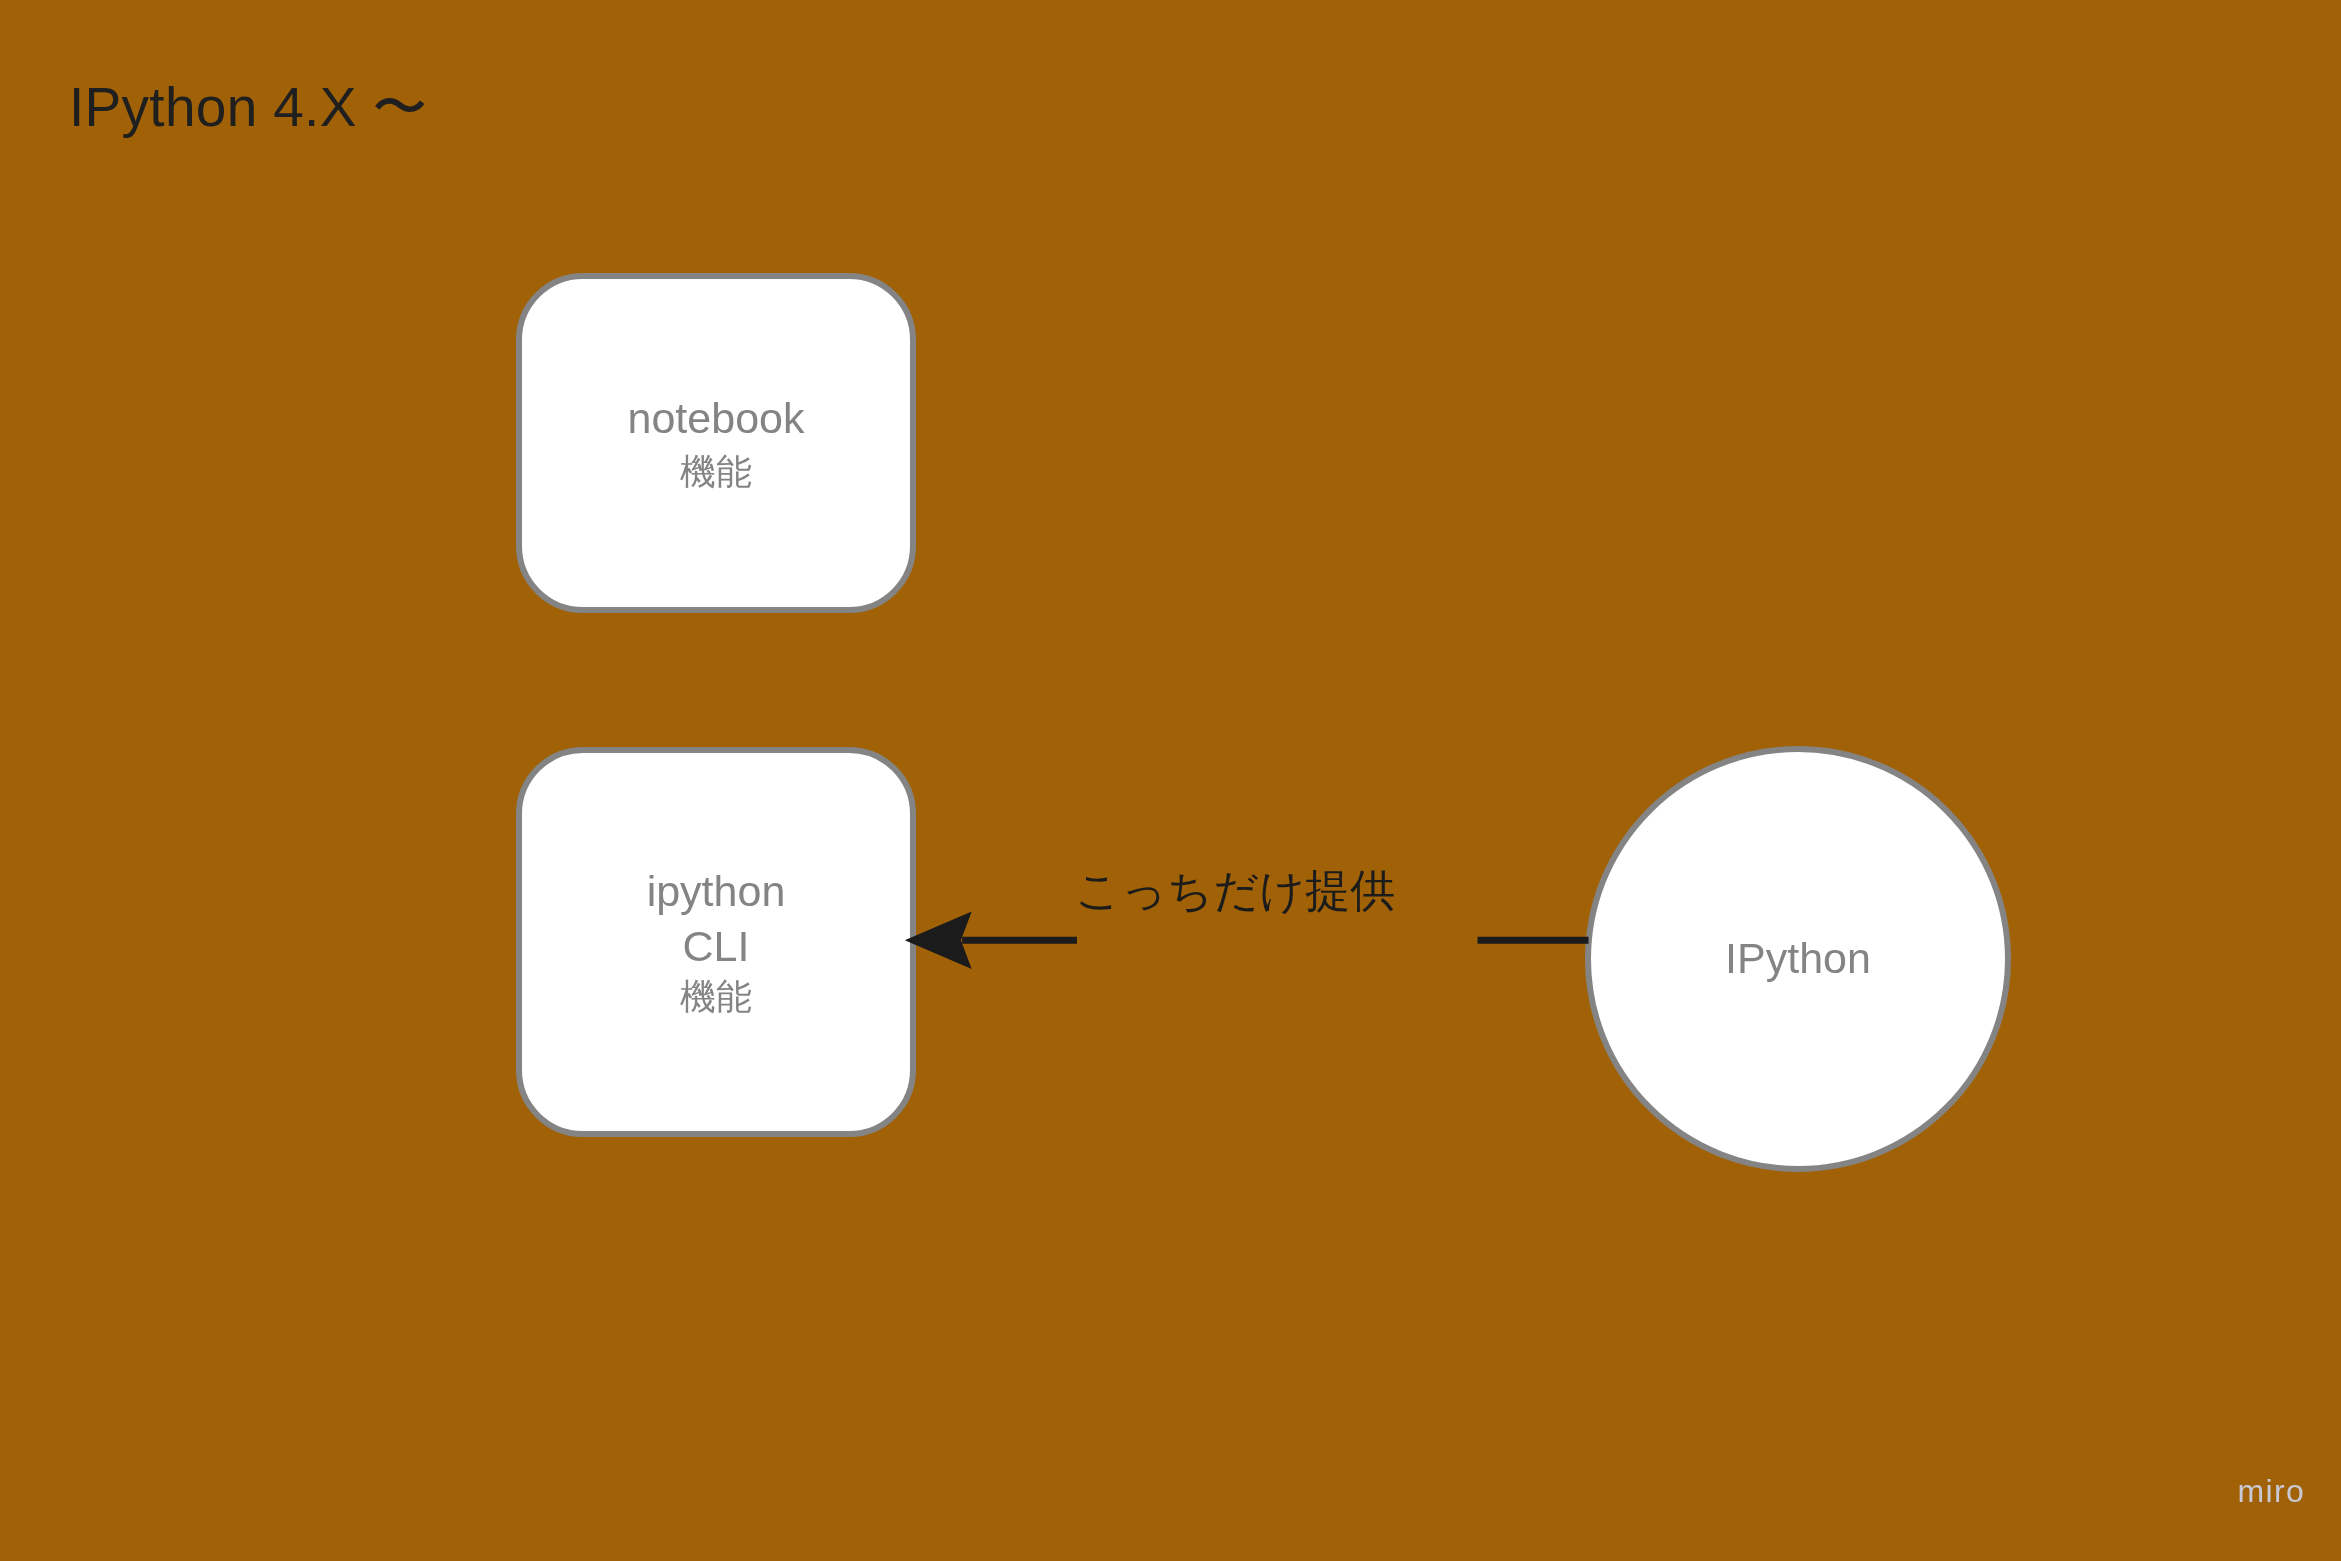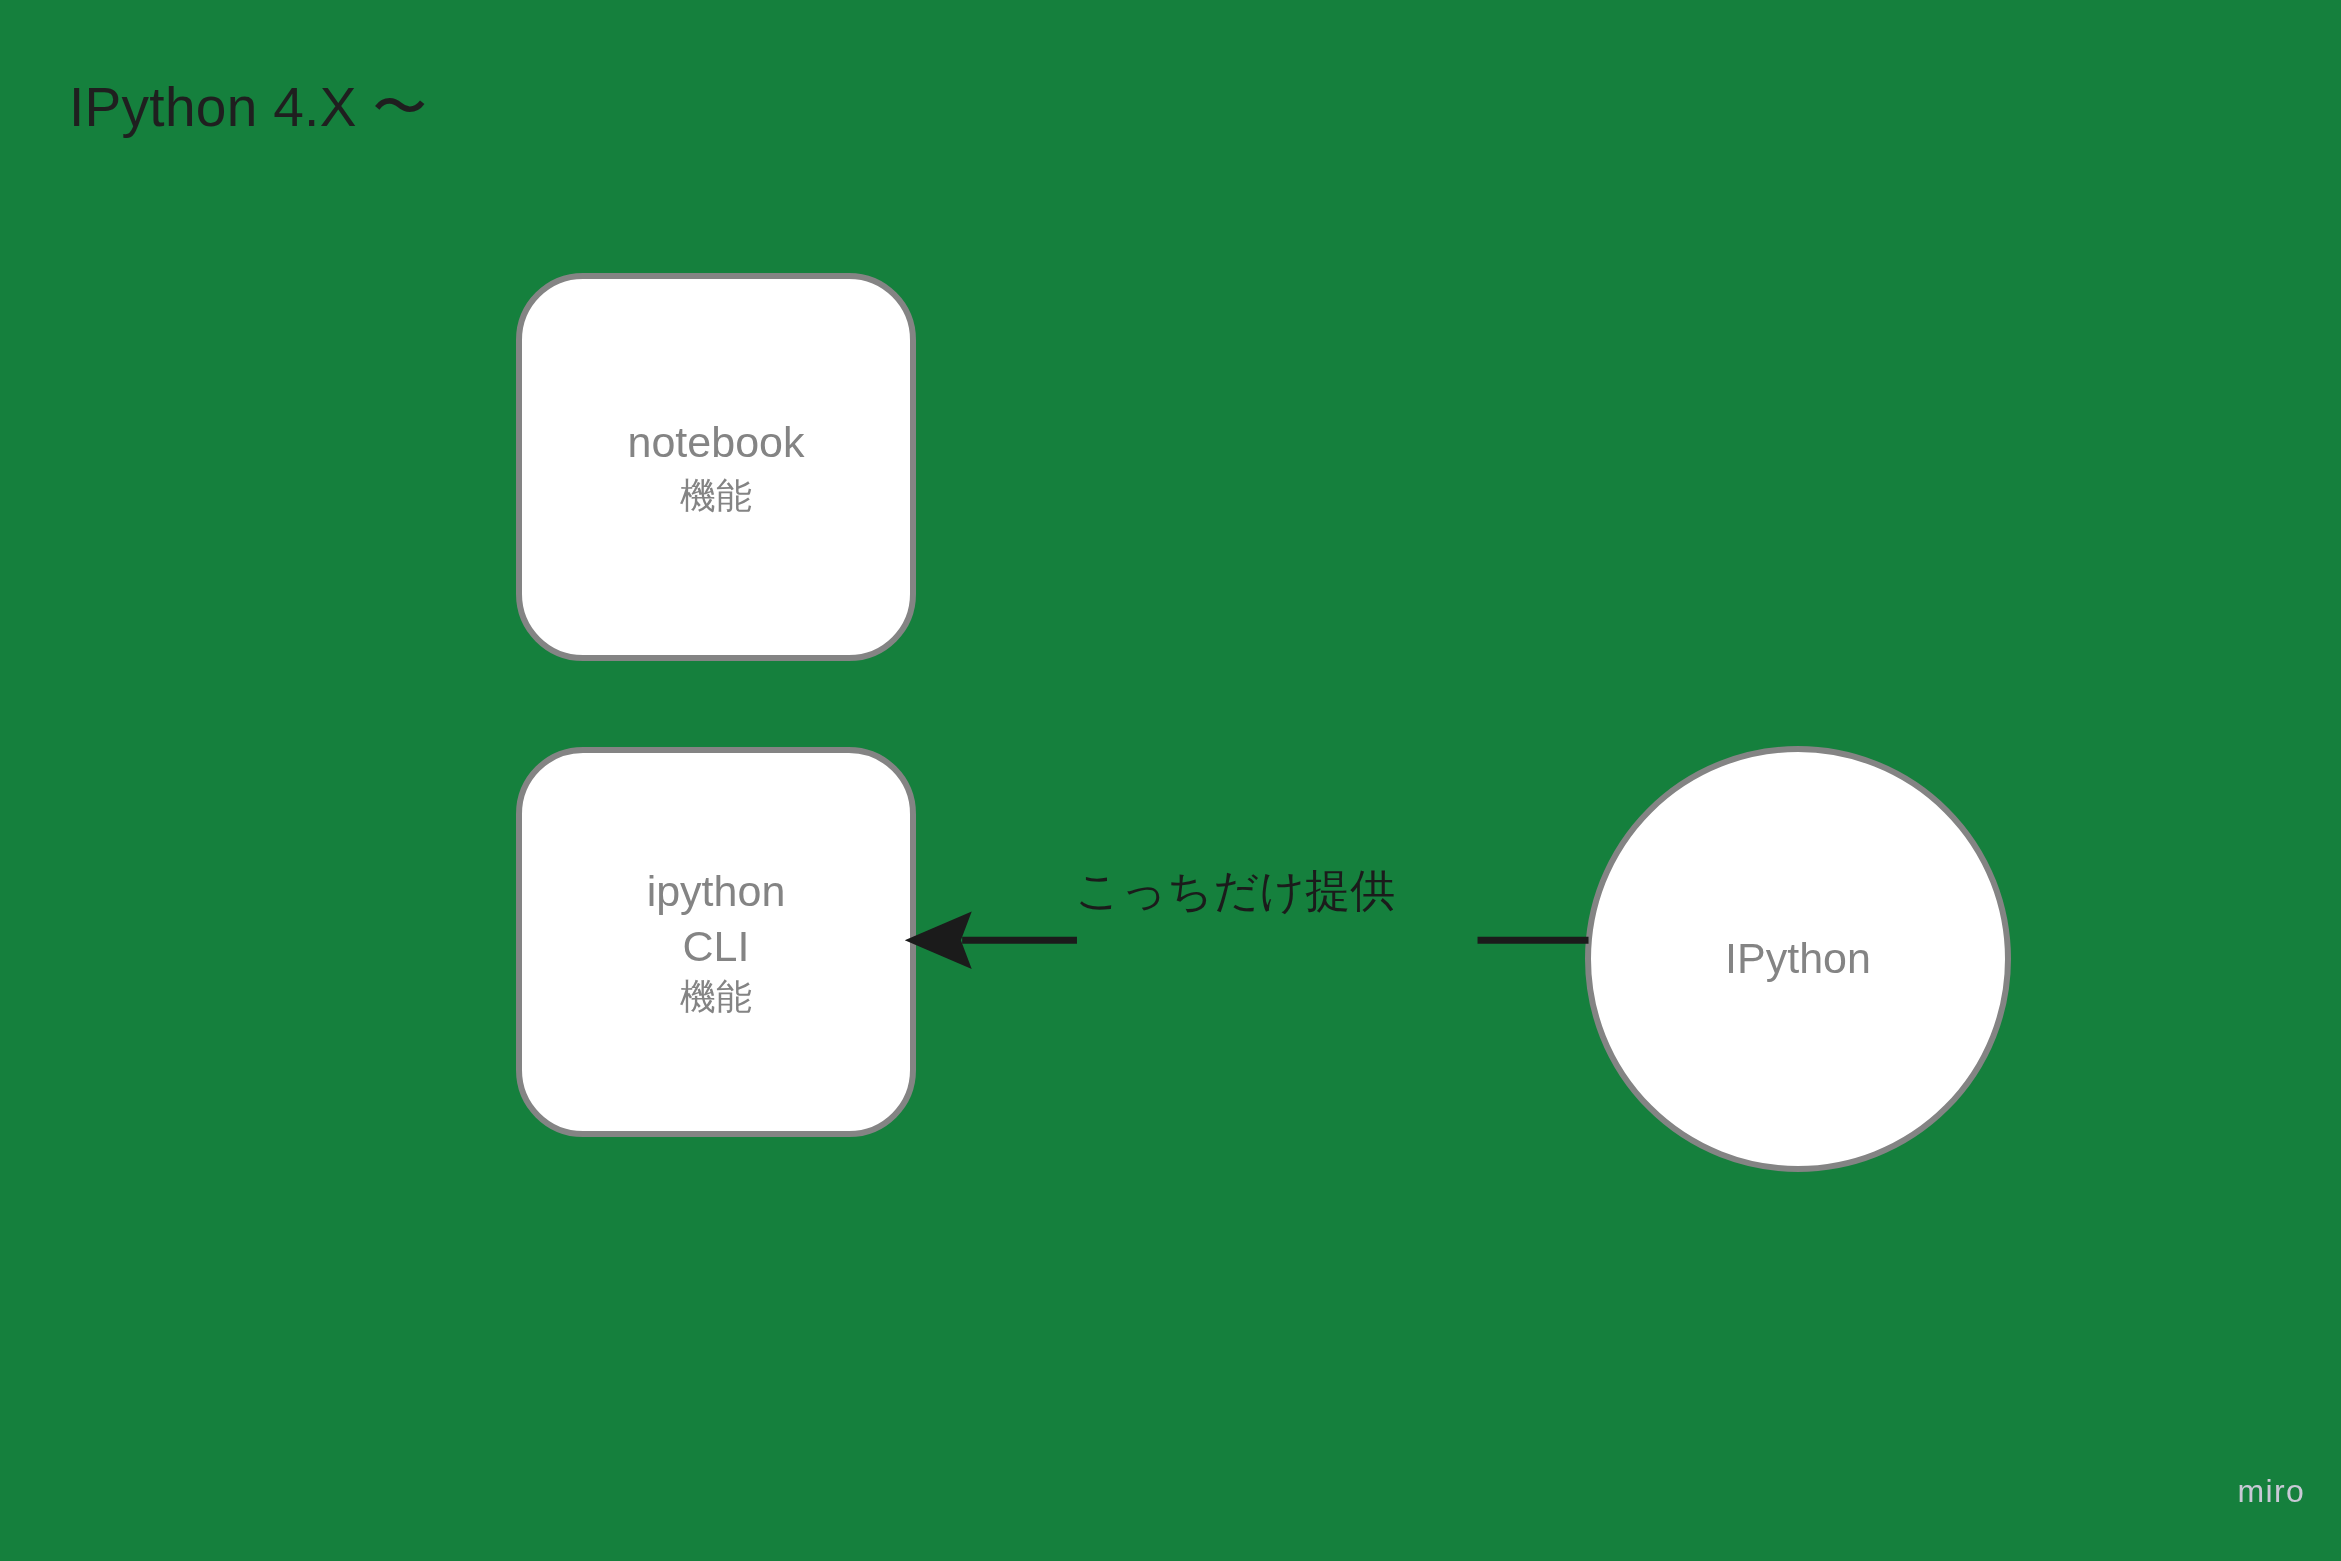--- a/index.html
+++ b/index.html
@@ -7,21 +7,21 @@
     padding: 0;
     background: #ffffff;
   }
   body {
     font-family: "Liberation Sans", "DejaVu Sans", sans-serif;
   }
   #canvas {
     position: relative;
     width: 2342px;
     height: 1561px;
-    background: #15803d;
+    background: #a16207;
     overflow: hidden;
     text-decoration: underline;
   }
 
   
   .page-title {
     position: absolute;
     left: 69px;
     top: 76px;
     font-size: 55px;
@@ -56,21 +56,21 @@
     white-space: nowrap;
   }
   .node .line.jp {
     font-size: 36px;
   }
 
   #node-notebook {
     left: 516px;
     top: 273px;
     width: 400px;
-    height: 388px;
+    height: 340px;
   }
   #node-notebook .line:first-child { margin-bottom: 3.8px; }
 
   #node-cli {
     left: 516px;
     top: 747px;
     width: 400px;
     height: 390px;
   }
 

